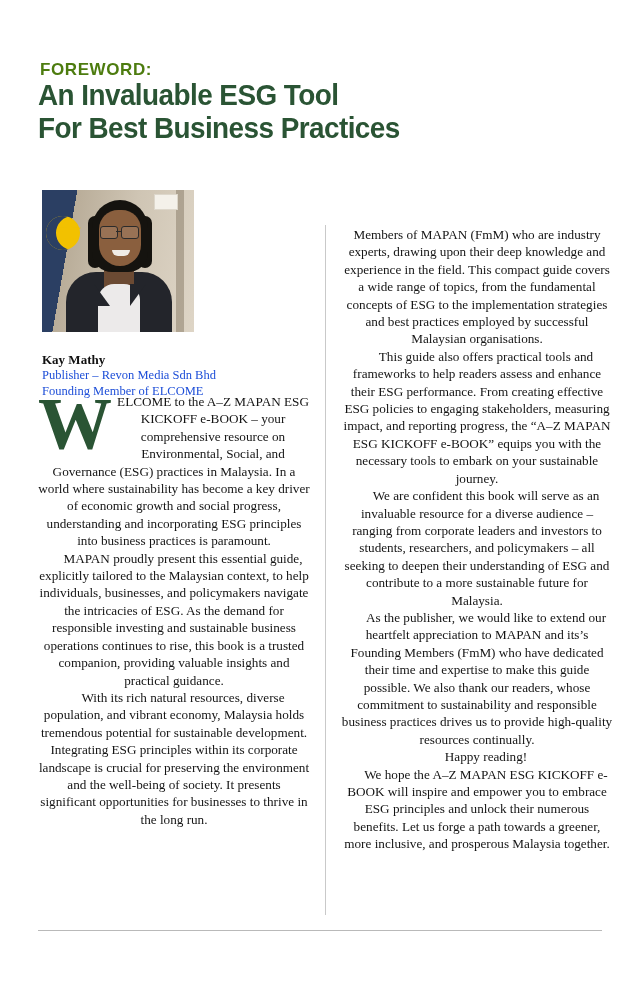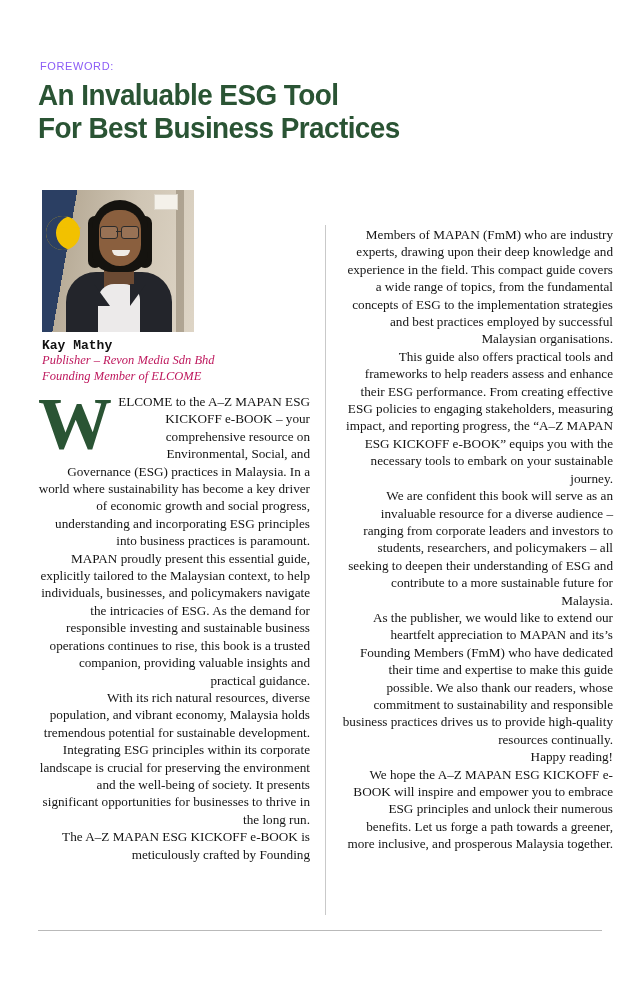--- a/index.html
+++ b/index.html
@@ -16,24 +16,24 @@
     box-sizing: border-box;
     font-family: "Liberation Serif", serif;
   }
 
   
   .kicker {
     position: absolute;
     left: 40px;
     top: 60px;
     font-family: "Liberation Sans", sans-serif;
-    font-weight: normal;
-    font-size: 11px;
+    font-weight: bold;
+    font-size: 17px;
     letter-spacing: 0.6px;
-    color: #8b5cf6;
+    color: #4d7c0f;
   }
   .headline {
     position: absolute;
     left: 38px;
     top: 78px;
     width: 470px;
     font-family: "Liberation Sans", sans-serif;
     font-weight: bold;
     font-size: 30px;
     line-height: 33px;
@@ -159,44 +159,43 @@
     width: 14px; height: 52px; background: #15130f;
     border-radius: 8px;
   }
   .pt-hair-side2 {
     position: absolute; left: 96px; top: 26px;
     width: 14px; height: 52px; background: #15130f;
     border-radius: 8px;
   }
 
   .author-name {
-    margin-top: 6px;
-    font-family: Liberation Mono, monospace;
+    margin-top: 20px;
+    font-family: Liberation Serif, serif;
     font-weight: bold;
     font-size: 13px;
     color: #111;
     white-space: nowrap;
   }
   .author-role {
     font-family: "Liberation Serif", serif;
-    font-style: italic;
     font-size: 12.5px;
     line-height: 15.5px;
-    color: #be185d;
+    color: #1d4ed8;
     white-space: nowrap;
   }
 
   
   .col {
     position: absolute;
     font-family: "Liberation Serif", serif;
     font-size: 13.2px;
     line-height: 17.4px;
     color: #141414;
-    text-align: right;
+    text-align: center;
   }
   .col-left  { left: 38px;  top: 393px; width: 272px; }
   .col-right { left: 341px; top: 226px; width: 272px; }
 
   .col p { margin: 0; }
   .col p.indent { text-indent: 18px; }
 
   .dropcap {
     float: left;
     font-family: "Liberation Serif", serif;
@@ -276,21 +275,20 @@
     <div class="author-role">Publisher – Revon Media Sdn Bhd</div>
     <div class="author-role">Founding Member of ELCOME</div>
   </div>
 
   <div class="divider"></div>
 
   <div class="col col-left">
     <p><span class="dropcap">W</span><span>ELCOME to the A–Z MAPAN ESG KICKOFF e-BOOK – your comprehensive resource on Environmental, Social, and Governance (ESG) practices in Malaysia. In a world where sustainability has become a key driver of economic growth and social progress, understanding and incorporating ESG principles into business practices is paramount.</span></p>
     <p class="indent">MAPAN proudly present this essential guide, explicitly tailored to the Malaysian context, to help individuals, businesses, and policymakers navigate the intricacies of ESG. As the demand for responsible investing and sustainable business operations continues to rise, this book is a trusted companion, providing valuable insights and practical guidance.</p>
     <p class="indent">With its rich natural resources, diverse population, and vibrant economy, Malaysia holds tremendous potential for sustainable development. Integrating ESG principles within its corporate landscape is crucial for preserving the environment and the well-being of society. It presents significant opportunities for businesses to thrive in the long run.</p>
-    <p class="indent">The A–Z MAPAN ESG KICKOFF e-BOOK is meticulously crafted by Founding</p>
   </div>
 
   <div class="col col-right">
     <p>Members of MAPAN (FmM) who are industry experts, drawing upon their deep knowledge and experience in the field. This compact guide covers a wide range of topics, from the fundamental concepts of ESG to the implementation strategies and best practices employed by successful Malaysian organisations.</p>
     <p class="indent">This guide also offers practical tools and frameworks to help readers assess and enhance their ESG performance. From creating effective ESG policies to engaging stakeholders, measuring impact, and reporting progress, the “A–Z MAPAN ESG KICKOFF e-BOOK” equips you with the necessary tools to embark on your sustainable journey.</p>
     <p class="indent">We are confident this book will serve as an invaluable resource for a diverse audience – ranging from corporate leaders and investors to students, researchers, and policymakers – all seeking to deepen their understanding of ESG and contribute to a more sustainable future for Malaysia.</p>
     <p class="indent">As the publisher, we would like to extend our heartfelt appreciation to MAPAN and its’s Founding Members (FmM) who have dedicated their time and expertise to make this guide possible. We also thank our readers, whose commitment to sustainability and responsible business practices drives us to provide high-quality resources continually.</p>
     <p class="indent">Happy reading!</p>
     <p class="indent">We hope the A–Z MAPAN ESG KICKOFF e-BOOK will inspire and empower you to embrace ESG principles and unlock their numerous benefits. Let us forge a path towards a greener, more inclusive, and prosperous Malaysia together.</p>
   </div>

